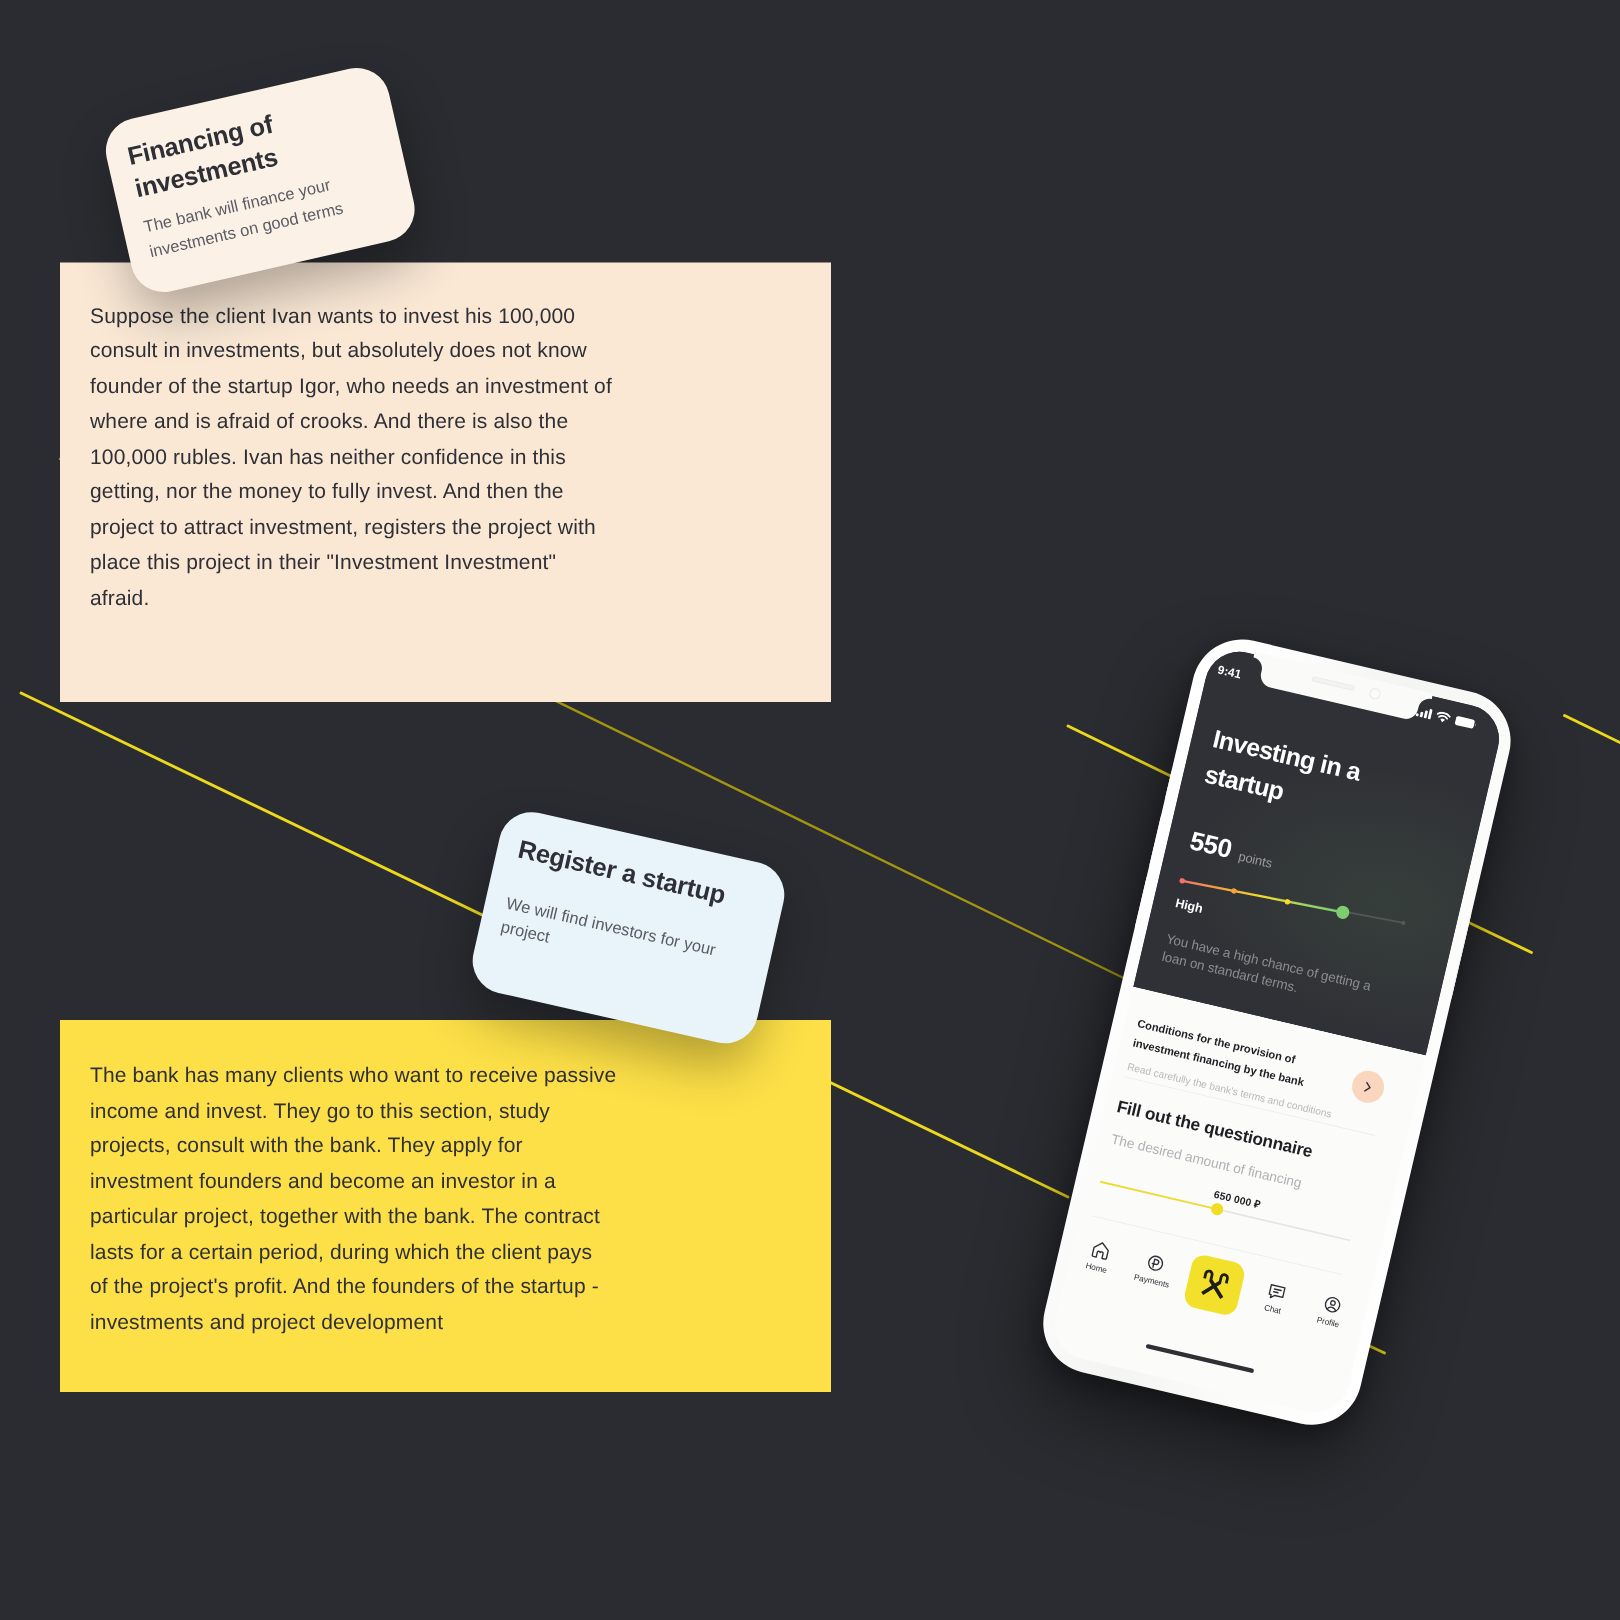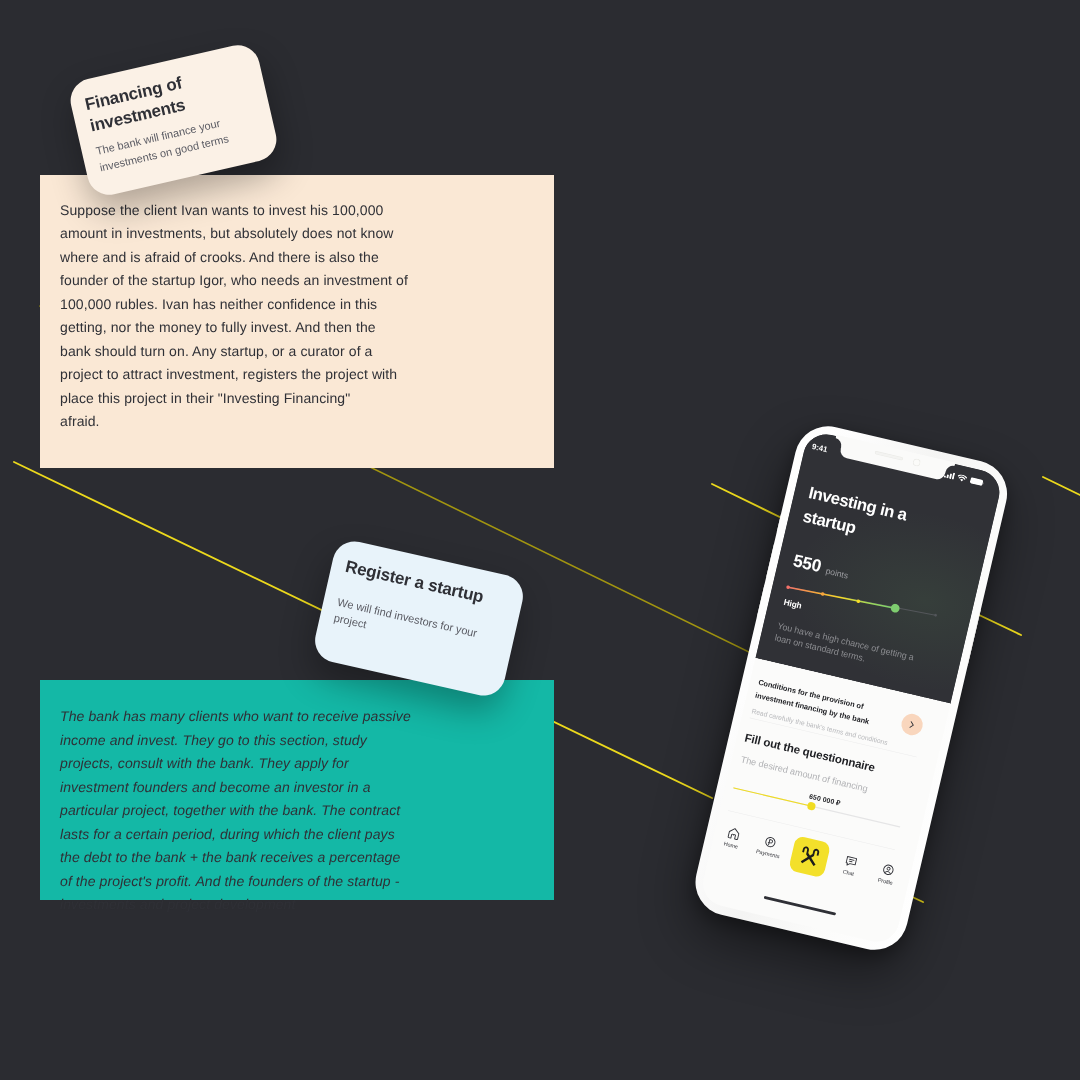--- a/index.html
+++ b/index.html
@@ -9,21 +9,21 @@
   *{-webkit-font-smoothing:antialiased;text-shadow:0 0 0 rgba(0,0,0,0);}
   .stage{will-change:transform;}
   .stage{position:absolute;left:0;top:0;width:1080px;height:1080px;overflow:hidden;}
   .bg-lines{position:absolute;left:0;top:0;}
 
   .block{position:absolute;box-sizing:border-box;}
   .block p{margin:0;}
   .ln{display:block;white-space:nowrap;}
   .block p{color:#2f3036;font-size:14px;line-height:23.55px;letter-spacing:0.1px;}
   .block-peach{left:40px;top:175px;width:514px;height:293px;background:#fae8d5;padding:23.5px 12px 0 20px;}
-  .block-blue{left:40px;top:680px;width:514px;height:220px;background:#14b8a6;padding:25px 12px 0 20px;font-style:italic;}
+  .block-blue{left:40px;top:680px;width:514px;height:248px;background:#fde047;padding:25px 12px 0 20px;}
 
   .float-card{position:absolute;box-sizing:border-box;border-radius:22px;}
   .fc-title{font-weight:700;color:#2f3036;}
   .fc-sub{color:#5a5b63;}
 
   .card-financing{left:77px;top:61px;width:193px;height:118px;background:#fbf1e6;
       transform:rotate(-12.9deg);box-shadow:0 16px 34px rgba(0,0,0,.30);padding:14px 14px;}
   .card-financing .fc-title{font-size:17px;line-height:21.5px;letter-spacing:-0.2px;font-weight:600;}
   .card-financing .fc-sub{font-size:11px;line-height:16.5px;margin-top:8px;}
 
@@ -116,41 +116,39 @@
       <line x1="712" y1="484" x2="790" y2="522" stroke="#ecd91c" stroke-width="1.9"></line>
       <line x1="1043" y1="477" x2="1080" y2="495" stroke="#ecd91c" stroke-width="1.9"></line>
       <line x1="977" y1="614" x2="1021" y2="635" stroke="#ecd91c" stroke-width="1.9"></line>
       <line x1="908" y1="895" x2="923" y2="902" stroke="#ecd91c" stroke-width="1.9"></line>
     </g>
   </svg>
 
   <div class="block block-peach">
     <p>
         <span class="ln">Suppose the client Ivan wants to invest his 100,000</span>
-        <span class="ln">amount in investments, but absolutely does not know</span>
+        <span class="ln">consult in investments, but absolutely does not know</span>
+        <span class="ln">founder of the startup Igor, who needs an investment of</span>
         <span class="ln">where and is afraid of crooks. And there is also the</span>
-        <span class="ln">founder of the startup Igor, who needs an investment of</span>
         <span class="ln">100,000 rubles. Ivan has neither confidence in this</span>
         <span class="ln">getting, nor the money to fully invest. And then the</span>
-        <span class="ln">bank should turn on. Any startup, or a curator of a</span>
         <span class="ln">project to attract investment, registers the project with</span>
-        <span class="ln">place this project in their "Investing Financing"</span>
+        <span class="ln">place this project in their "Investment Investment"</span>
         <span class="ln">afraid.</span>
       </p>
   </div>
 
   <div class="block block-blue">
     <p>
         <span class="ln">The bank has many clients who want to receive passive</span>
         <span class="ln">income and invest. They go to this section, study</span>
         <span class="ln">projects, consult with the bank. They apply for</span>
         <span class="ln">investment founders and become an investor in a</span>
         <span class="ln">particular project, together with the bank. The contract</span>
         <span class="ln">lasts for a certain period, during which the client pays</span>
-        <span class="ln">the debt to the bank + the bank receives a percentage</span>
         <span class="ln">of the project's profit. And the founders of the startup -</span>
         <span class="ln">investments and project development</span>
       </p>
   </div>
 
   <div class="float-card card-financing">
     <div class="fc-title">
         <span class="ln">Financing of</span>
         <span class="ln">investments</span>
       </div>

